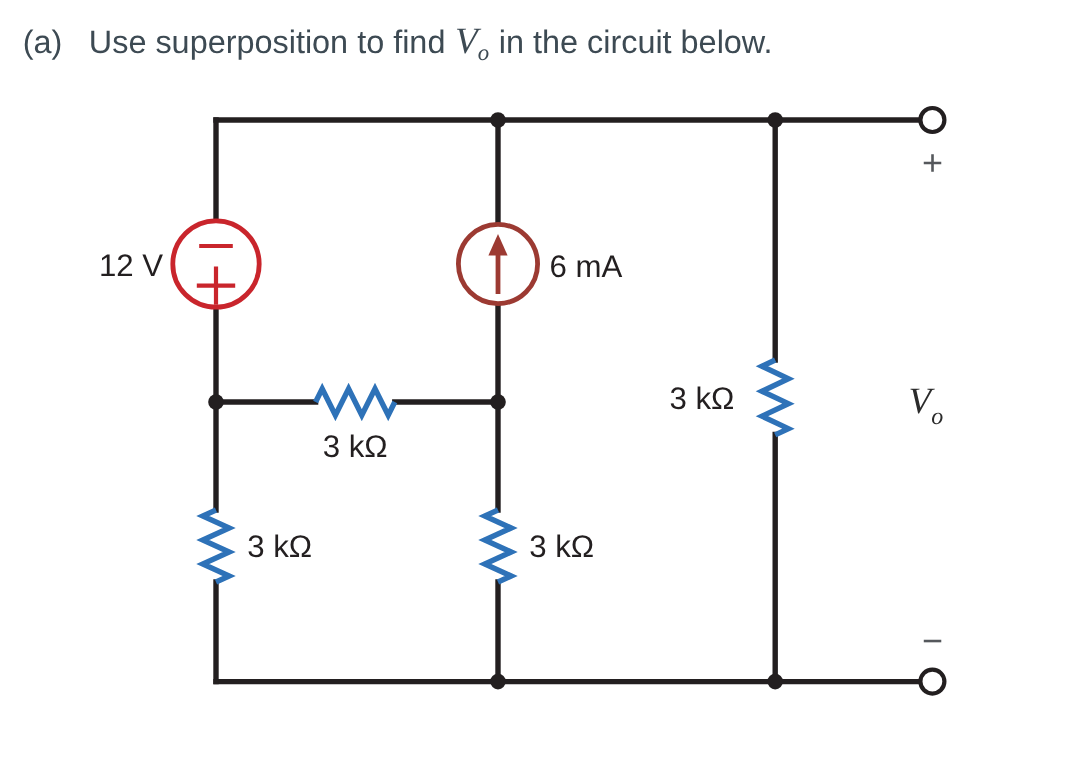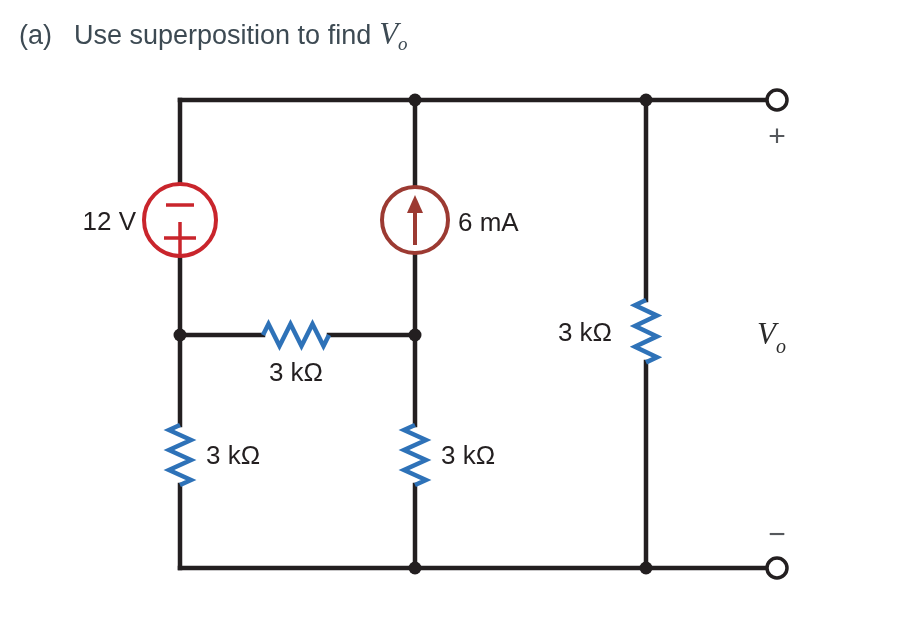--- a/index.html
+++ b/index.html
@@ -45,20 +45,21 @@
 </head>
 <body>
 
 <div class="title">
   <span class="part">(a)</span>
   <span class="gap">Use superposition to find</span>
   <span class="vo-inline gap">
       <span class="v">V</span>
       <span class="sub">o</span>
     </span>
+  <span>in the circuit below.</span>
 </div>
 
 <svg width="898" height="636" viewBox="0 0 898 636">
 
   <g>
 
     <path class="wire" d="M180 100 H767"></path>
 
     <path class="wire" d="M180 568 H767"></path>
 

